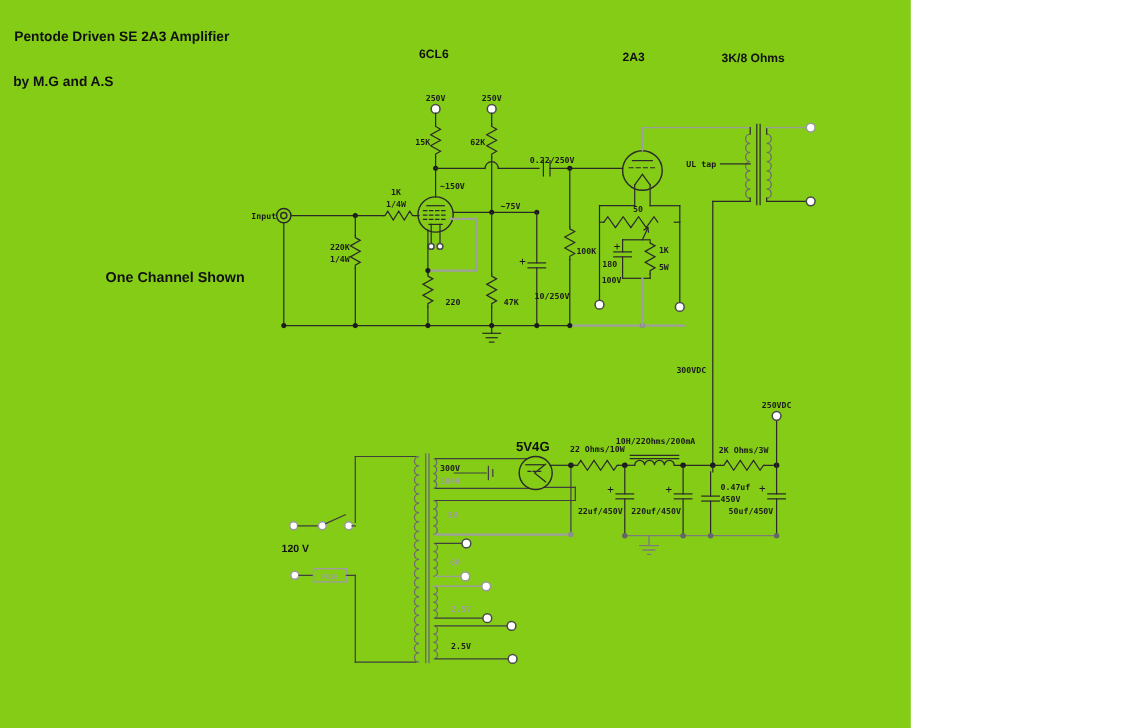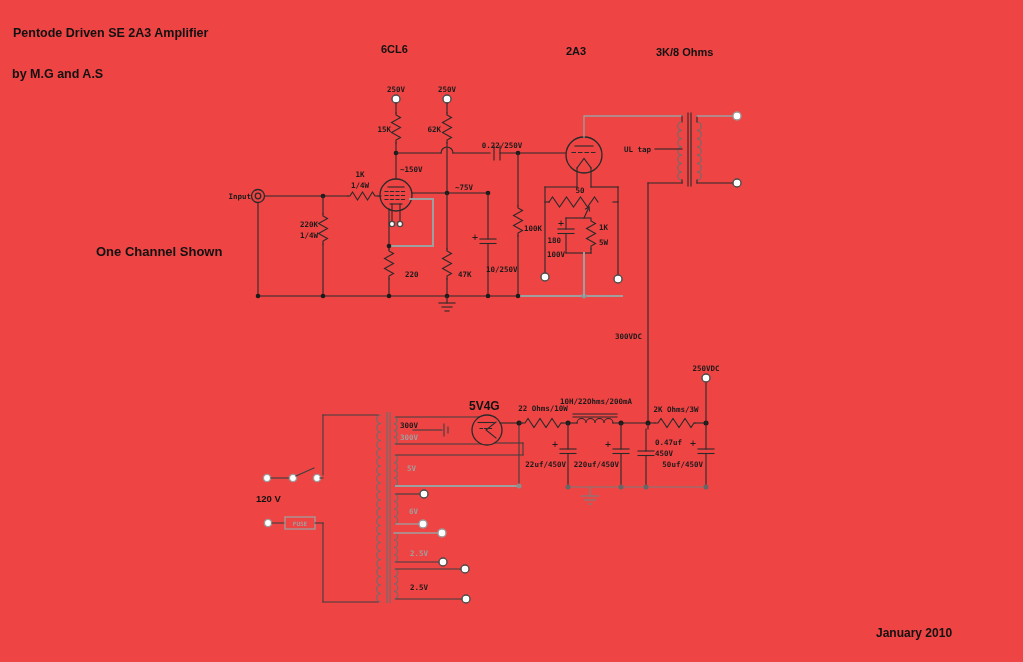--- a/index.html
+++ b/index.html
@@ -1,16 +1,16 @@
 <!DOCTYPE html>
 <html><head>
 <meta charset="utf-8">
 <style>
   html,body{margin:0;padding:0;background:#fff;}
-  .canvas{position:relative;width:1023px;height:662px;background:#ef4444;overflow:hidden;}
+  .canvas{position:relative;width:828px;height:662px;background:#84cc16;overflow:hidden;}
   svg{display:block;}
   svg text{font-family:"DejaVu Sans Mono",monospace;font-weight:700;font-size:7.5px;fill:#1b1b1b;}
   text.hd{font-family:"Liberation Sans",sans-serif;font-weight:700;fill:#111;}
   text.t12{font-size:12.5px;} text.t13{font-size:13px;} text.t11{font-size:11px;} text.tt{font-size:12px;}
   text.t9{font-size:9.5px;} text.t6{font-size:6px;} text.plus{font-size:10px;font-weight:400;}
   text.g{fill:#9f9f9f;}
   .w{stroke:#2a2a2a;stroke-width:1.1;fill:none;stroke-linecap:square;}
   .wp{stroke:#3f3f3f;stroke-width:1.1;fill:none;stroke-linecap:square;}
   .wg{stroke:#9f9f9f;stroke-width:2;fill:none;stroke-linecap:square;}
   .wg1{stroke:#9f9f9f;stroke-width:1.3;fill:none;stroke-linecap:square;}

